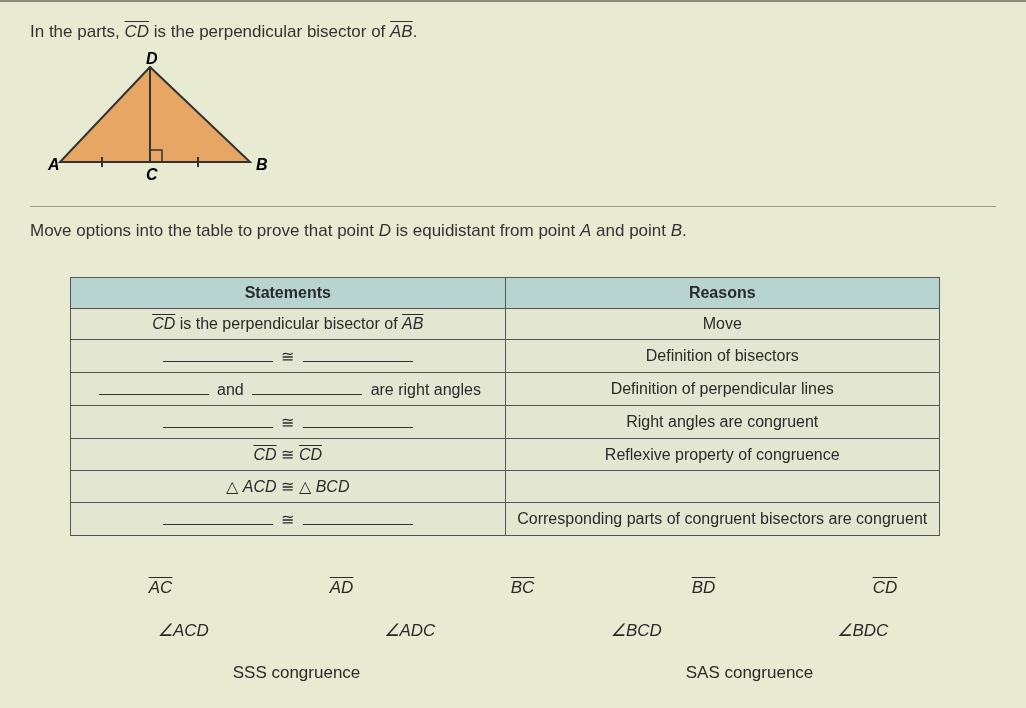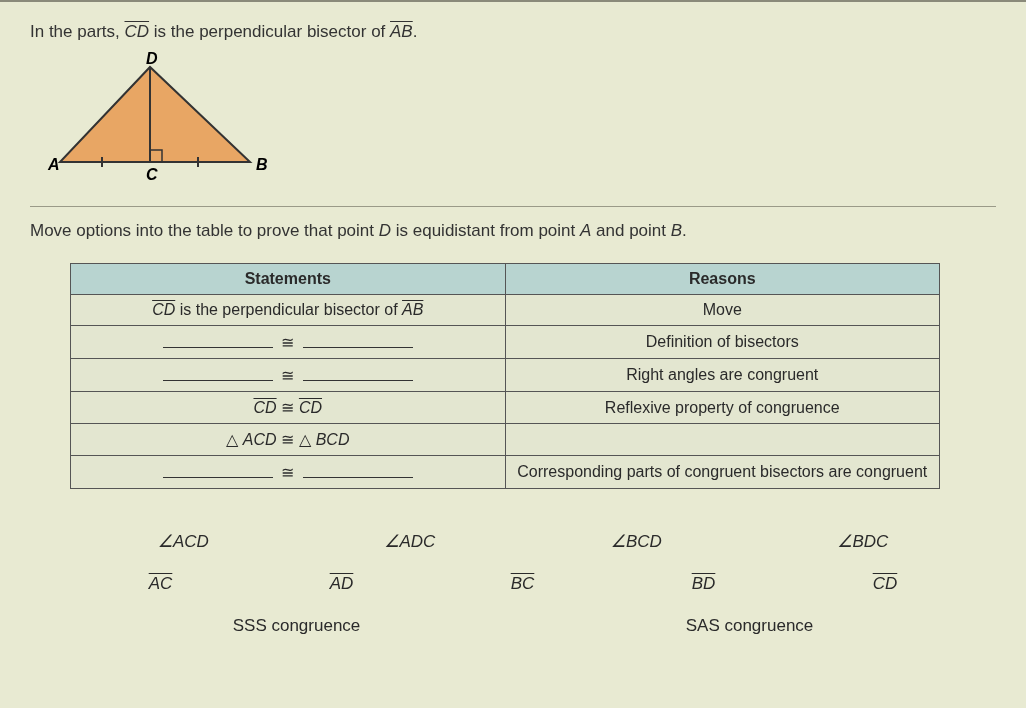--- a/index.html
+++ b/index.html
@@ -25,21 +25,21 @@
     margin: 10px 0 20px 10px;
   }
   hr.sep {
     border: none;
     border-top: 1px solid #9a9a88;
     margin: 10px 0 14px 0;
   }
   .instruction {
     font-size: 17px;
     color: #333;
-    margin-bottom: 22px;
+    margin-bottom: 36px;
   }
   .instruction i { font-style: italic; }
   .proof-wrap {
     padding: 0 20px 10px 40px;
   }
   table.proof {
     border-collapse: collapse;
     width: 870px;
     background: rgba(200,210,200,0.15);
   }
@@ -128,20 +128,29 @@
         <td class="stmt">
           <span class="blank"></span>
           <span>≅</span>
           <span class="blank"></span>
         </td>
         <td class="reas">Definition of bisectors</td>
       </tr>
       <tr>
         <td class="stmt">
           <span class="blank"></span>
+          <span>and</span>
+          <span class="blank"></span>
+          <span> are right angles</span>
+        </td>
+        <td class="reas">Definition of perpendicular lines</td>
+      </tr>
+      <tr>
+        <td class="stmt">
+          <span class="blank"></span>
           <span>≅</span>
           <span class="blank"></span>
         </td>
         <td class="reas">Right angles are congruent</td>
       </tr>
       <tr>
         <td class="stmt">
           <span class="ovl">CD</span>
           <span>≅</span>
           <span class="ovl">CD</span>
@@ -162,32 +171,32 @@
           <span>≅</span>
           <span class="blank"></span>
         </td>
         <td class="reas">Corresponding parts of congruent bisectors are congruent</td>
       </tr>
     </tbody>
       </table>
   </div>
 
   <div class="options">
-    <div class="opt-row">
-      <span class="opt">∠ACD</span>
-      <span class="opt">∠ADC</span>
-      <span class="opt">∠BCD</span>
-      <span class="opt">∠BDC</span>
-    </div>
     <div class="opt-row">
       <span class="opt ovl">AC</span>
       <span class="opt ovl">AD</span>
       <span class="opt ovl">BC</span>
       <span class="opt ovl">BD</span>
       <span class="opt ovl">CD</span>
     </div>
     <div class="opt-row">
+      <span class="opt">∠ACD</span>
+      <span class="opt">∠ADC</span>
+      <span class="opt">∠BCD</span>
+      <span class="opt">∠BDC</span>
+    </div>
+    <div class="opt-row">
       <span class="opt plain">SSS congruence</span>
       <span class="opt plain">SAS congruence</span>
     </div>
   </div>
 
 </div>
 
 </body></html>

